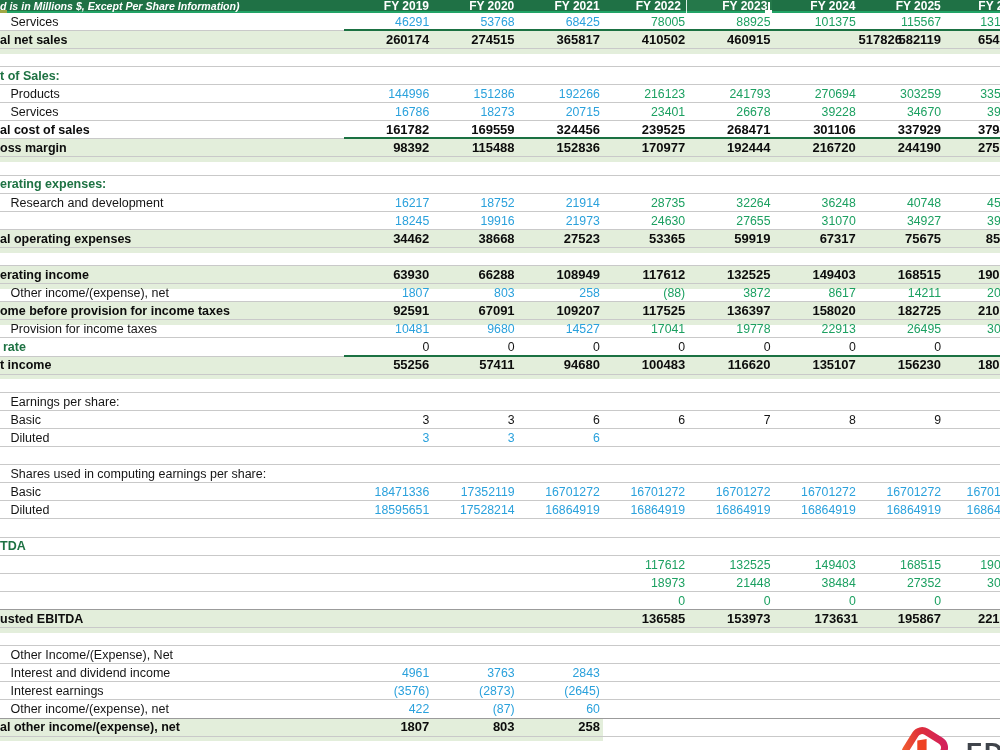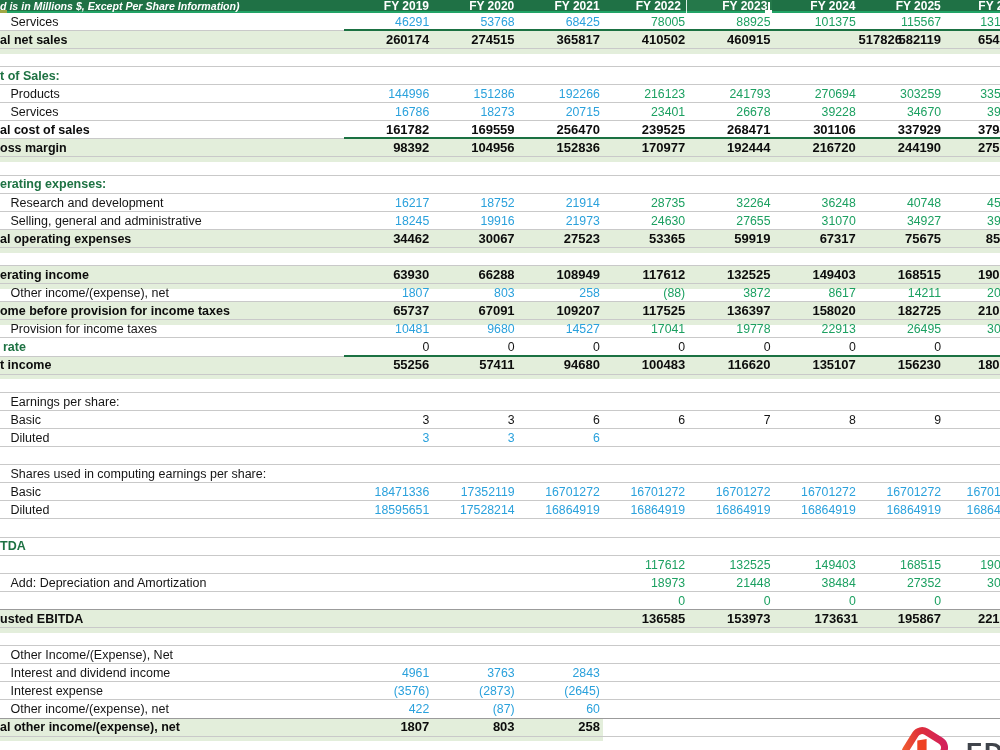--- a/index.html
+++ b/index.html
@@ -127,31 +127,31 @@
     <span class="num g" style="left:601.2px">23401</span>
     <span class="num g" style="left:686.5px">26678</span>
     <span class="num g" style="left:771.8px">39228</span>
     <span class="num g" style="left:857.1px">34670</span>
     <span class="num g" style="left:937.3px">39560</span>
   </div>
 <div class="row" style="top:121.1px">
     <span class="lbl bold" style="left:-18.5px">Total cost of sales</span>
     <span class="num B" style="left:345.3px">161782</span>
     <span class="num B" style="left:430.6px">169559</span>
-    <span class="num B" style="left:515.9px">256470</span>
+    <span class="num B" style="left:515.9px">324456</span>
     <span class="num B" style="left:601.2px">239525</span>
     <span class="num B" style="left:686.5px">268471</span>
     <span class="num B" style="left:771.8px">301106</span>
     <span class="num B" style="left:857.1px">337929</span>
     <span class="num B" style="left:937.3px">379408</span>
   </div>
 <div class="row" style="top:139.2px">
     <span class="lbl bold" style="left:-14.6px">Gross margin</span>
     <span class="num B" style="left:345.3px">98392</span>
-    <span class="num B" style="left:430.6px">104956</span>
+    <span class="num B" style="left:430.6px">115488</span>
     <span class="num B" style="left:515.9px">152836</span>
     <span class="num B" style="left:601.2px">170977</span>
     <span class="num B" style="left:686.5px">192444</span>
     <span class="num B" style="left:771.8px">216720</span>
     <span class="num B" style="left:857.1px">244190</span>
     <span class="num B" style="left:937.3px">275187</span>
   </div>
 <div class="row" style="top:175.4px">
     <span class="lbl grn" style="left:-17.4px">Operating expenses:</span>
   </div>
@@ -160,34 +160,33 @@
     <span class="num b" style="left:345.3px">16217</span>
     <span class="num b" style="left:430.6px">18752</span>
     <span class="num b" style="left:515.9px">21914</span>
     <span class="num g" style="left:601.2px">28735</span>
     <span class="num g" style="left:686.5px">32264</span>
     <span class="num g" style="left:771.8px">36248</span>
     <span class="num g" style="left:857.1px">40748</span>
     <span class="num g" style="left:937.3px">45836</span>
   </div>
 <div class="row" style="top:211.6px">
-    <span class="lbl" style="left:10.5px">Selling, general and administrative</span>
     <span class="num b" style="left:345.3px">18245</span>
     <span class="num b" style="left:430.6px">19916</span>
     <span class="num b" style="left:515.9px">21973</span>
     <span class="num g" style="left:601.2px">24630</span>
     <span class="num g" style="left:686.5px">27655</span>
     <span class="num g" style="left:771.8px">31070</span>
     <span class="num g" style="left:857.1px">34927</span>
     <span class="num g" style="left:937.3px">39278</span>
   </div>
 <div class="row" style="top:229.7px">
     <span class="lbl bold" style="left:-18.5px">Total operating expenses</span>
     <span class="num B" style="left:345.3px">34462</span>
-    <span class="num B" style="left:430.6px">30067</span>
+    <span class="num B" style="left:430.6px">38668</span>
     <span class="num B" style="left:515.9px">27523</span>
     <span class="num B" style="left:601.2px">53365</span>
     <span class="num B" style="left:686.5px">59919</span>
     <span class="num B" style="left:771.8px">67317</span>
     <span class="num B" style="left:857.1px">75675</span>
     <span class="num B" style="left:937.3px">85114</span>
   </div>
 <div class="row" style="top:265.9px">
     <span class="lbl bold" style="left:-17.4px">Operating income</span>
     <span class="num B" style="left:345.3px">63930</span>
@@ -205,21 +204,21 @@
     <span class="num b" style="left:430.6px">803</span>
     <span class="num b" style="left:515.9px">258</span>
     <span class="num g" style="left:601.2px">(88)</span>
     <span class="num g" style="left:686.5px">3872</span>
     <span class="num g" style="left:771.8px">8617</span>
     <span class="num g" style="left:857.1px">14211</span>
     <span class="num g" style="left:937.3px">20565</span>
   </div>
 <div class="row" style="top:302.1px">
     <span class="lbl bold" style="left:-18.1px">Income before provision for income taxes</span>
-    <span class="num B" style="left:345.3px">65737</span>
+    <span class="num B" style="left:345.3px">92591</span>
     <span class="num B" style="left:430.6px">67091</span>
     <span class="num B" style="left:515.9px">109207</span>
     <span class="num B" style="left:601.2px">117525</span>
     <span class="num B" style="left:686.5px">136397</span>
     <span class="num B" style="left:771.8px">158020</span>
     <span class="num B" style="left:857.1px">182725</span>
     <span class="num B" style="left:937.3px">210638</span>
   </div>
 <div class="row" style="top:320.2px">
     <span class="lbl" style="left:10.5px">Provision for income taxes</span>
@@ -301,21 +300,20 @@
     <span class="lbl grn" style="left:-20.8px">EBITDA</span>
   </div>
 <div class="row" style="top:555.5px">
     <span class="num g" style="left:601.2px">117612</span>
     <span class="num g" style="left:686.5px">132525</span>
     <span class="num g" style="left:771.8px">149403</span>
     <span class="num g" style="left:857.1px">168515</span>
     <span class="num g" style="left:937.3px">190073</span>
   </div>
 <div class="row" style="top:573.6px">
-    <span class="lbl" style="left:10.5px">Add: Depreciation and Amortization</span>
     <span class="num g" style="left:601.2px">18973</span>
     <span class="num g" style="left:686.5px">21448</span>
     <span class="num g" style="left:771.8px">38484</span>
     <span class="num g" style="left:857.1px">27352</span>
     <span class="num g" style="left:937.3px">30695</span>
   </div>
 <div class="row" style="top:591.7px">
     <span class="num g" style="left:601.2px">0</span>
     <span class="num g" style="left:686.5px">0</span>
     <span class="num g" style="left:771.8px">0</span>
@@ -333,21 +331,21 @@
 <div class="row" style="top:646.0px">
     <span class="lbl" style="left:10.5px">Other Income/(Expense), Net</span>
   </div>
 <div class="row" style="top:664.1px">
     <span class="lbl" style="left:10.5px">Interest and dividend income</span>
     <span class="num b" style="left:345.3px">4961</span>
     <span class="num b" style="left:430.6px">3763</span>
     <span class="num b" style="left:515.9px">2843</span>
   </div>
 <div class="row" style="top:682.2px">
-    <span class="lbl" style="left:10.5px">Interest expense</span>
+    <span class="lbl" style="left:10.5px">Interest earnings</span>
     <span class="num b" style="left:345.3px">(3576)</span>
     <span class="num b" style="left:430.6px">(2873)</span>
     <span class="num b" style="left:515.9px">(2645)</span>
   </div>
 <div class="row" style="top:700.3px">
     <span class="lbl" style="left:10.5px">Other income/(expense), net</span>
     <span class="num b" style="left:345.3px">422</span>
     <span class="num b" style="left:430.6px">(87)</span>
     <span class="num b" style="left:515.9px">60</span>
   </div>

